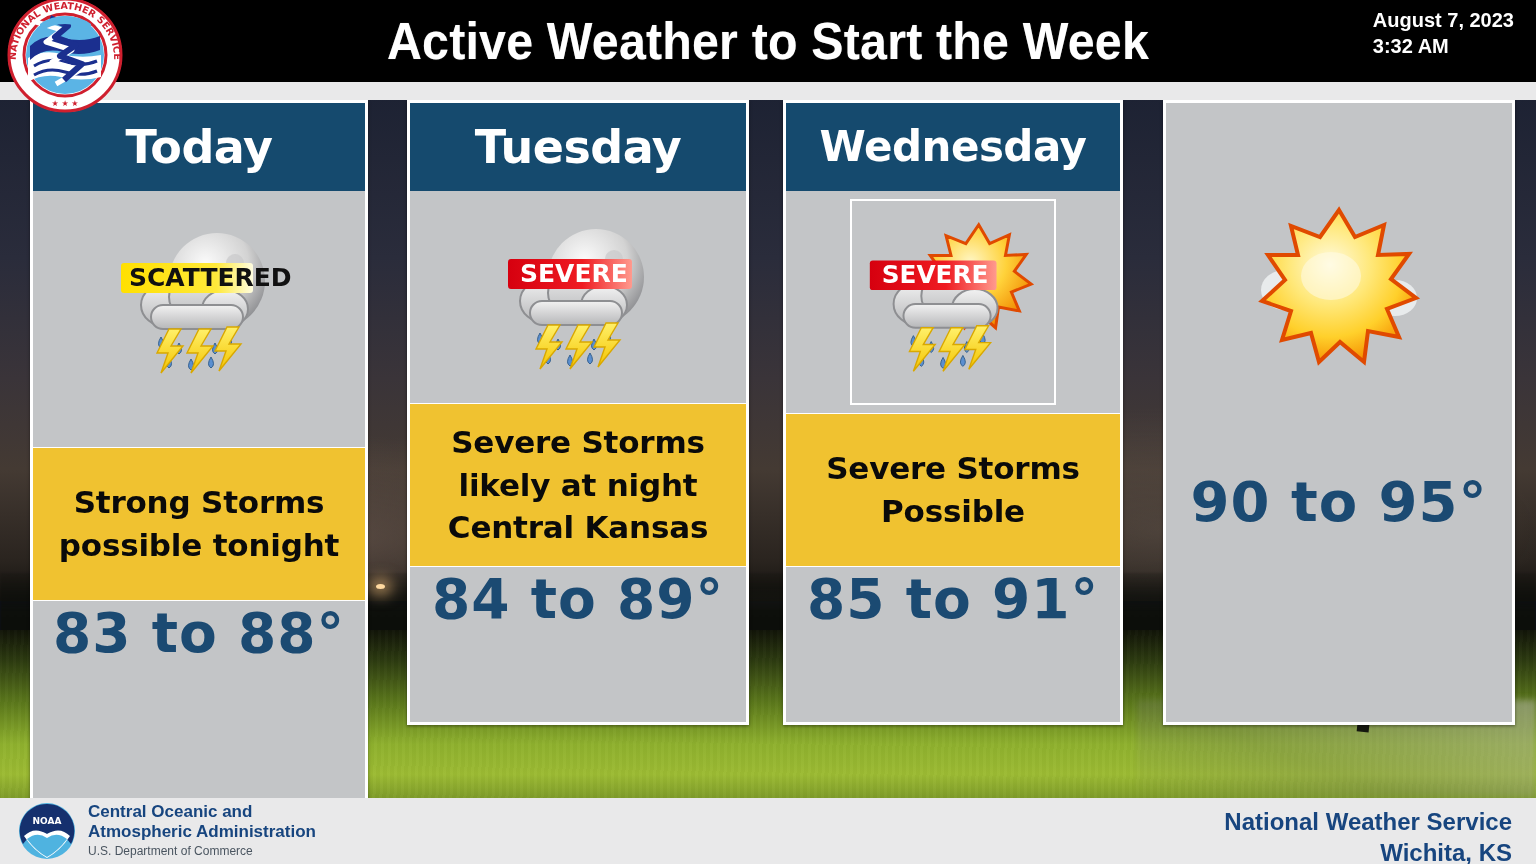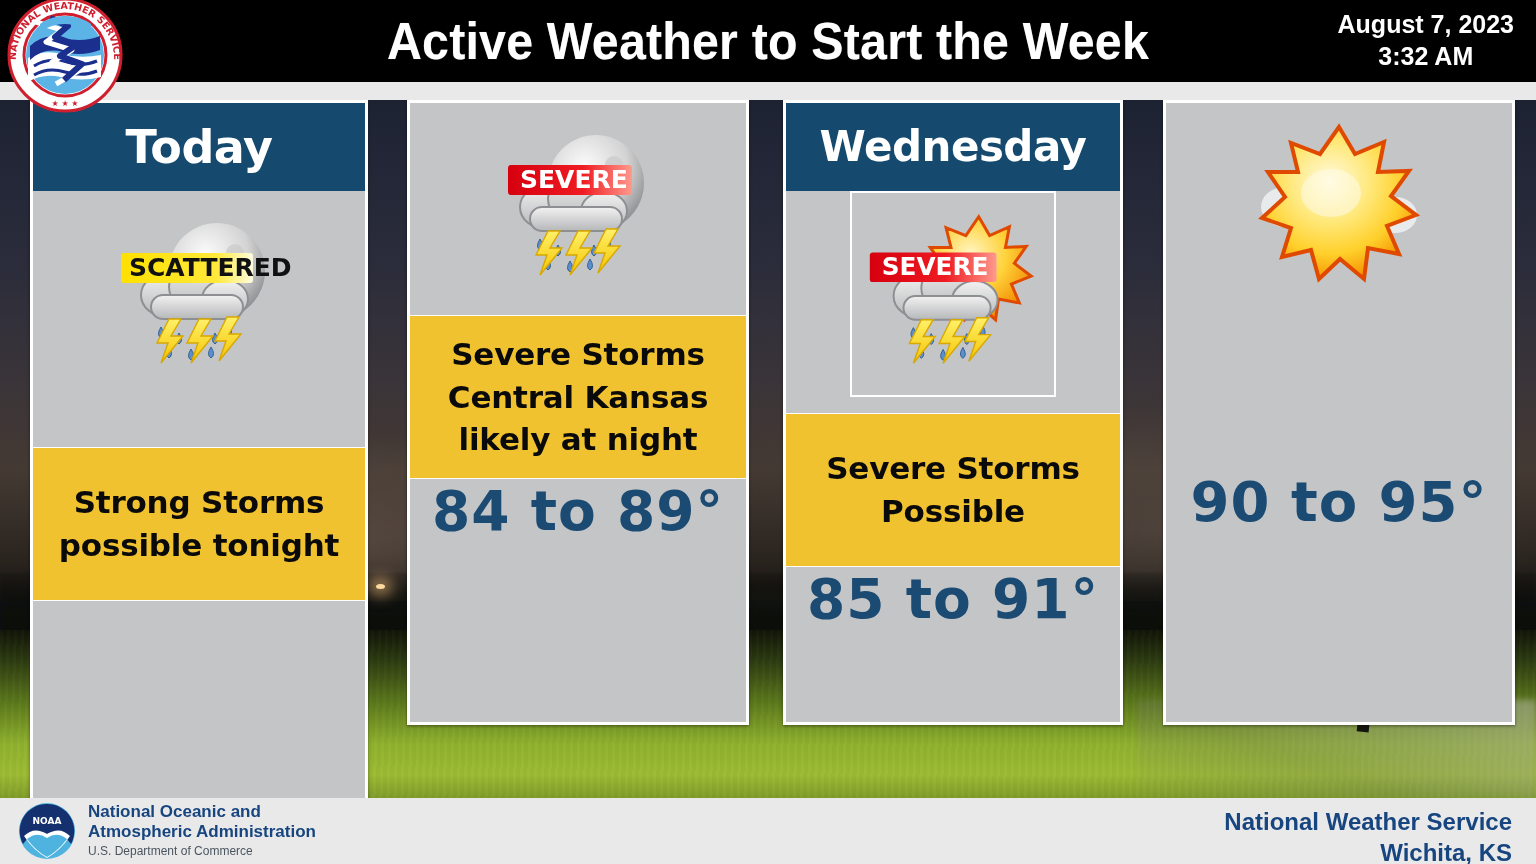--- a/index.html
+++ b/index.html
@@ -39,42 +39,42 @@
   .bg-sign{position:absolute;left:86.5%;top:81%;width:46px;height:26px;background:#1a1c12;
     transform:rotate(-5deg);filter:blur(.7px);}
 
   
   .header{position:absolute;left:0;top:0;width:1536px;height:82px;background:#000000;z-index:5;}
   .header .title{position:absolute;left:0;top:0;width:1536px;height:82px;
     display:flex;align-items:center;justify-content:center;
     color:#ffffff;font-size:52px;font-weight:bold;letter-spacing:.2px;
     font-family:"Liberation Sans Narrow","Liberation Sans",sans-serif;
     transform:scaleX(.93);text-shadow:0 0 1px rgba(255,255,255,.4);}
-  .header .stamp{position:absolute;right:22px;top:8px;text-align:center;color:#fff;
-    font-size:25px;font-weight:bold;line-height:1.28;}
+  .header .stamp{position:absolute;right:22px;top:8px;text-align:left;color:#fff;
+    font-size:20px;font-weight:bold;line-height:1.28;}
   .headstrip{position:absolute;left:0;top:82px;width:1536px;height:18px;background:#e9e9ea;z-index:5;}
 
   
   .seal{position:absolute;left:6px;top:-4px;width:118px;height:118px;z-index:7;}
 
   
   .panels{position:absolute;left:0;top:100px;width:1536px;height:660px;z-index:4;}
   .panel{position:absolute;top:0;background:#c3c5c7;border:3px solid #ffffff;
     box-sizing:border-box;box-shadow:0 1px 3px rgba(0,0,0,.45);}
   .p0{left:30px;width:338px;height:744px;}
   .p1{left:407px;width:342px;height:625px;}
   .p2{left:783px;width:340px;height:625px;}
   .p3{left:1163px;width:352px;height:625px;}
 
   .daybar{height:88px;background:#154a6e;display:flex;align-items:center;justify-content:center;}
   .dayname{color:#ffffff;font-size:46px;font-weight:bold;line-height:1;
     font-family:"DejaVu Sans",sans-serif;letter-spacing:-.5px;}
   .p2 .dayname{font-size:42px;}
 
-  .iconzone{position:relative;display:flex;align-items:flex-start;justify-content:center;}
+  .iconzone{position:relative;display:flex;align-items:center;justify-content:center;}
   .iz-h-tall{height:220px;}
   .iz-h-med{height:212px;}
   .iz-h-wed{height:222px;}
   .iz-h-thu{height:366px;}
 
   .iconbox{position:relative;width:200px;height:200px;}
   .iconbox.framed{border:2px solid #ffffff;width:202px;height:202px;}
 
   .captionband{background:#f0c230;display:flex;flex-direction:column;align-items:center;
     justify-content:center;border-top:1px solid #fff;border-bottom:1px solid #fff;text-align:center;}
@@ -205,23 +205,29 @@
               <rect x="22" y="62" width="132" height="30" rx="3" fill="url(#ylwBadge)"></rect>
               <text x="30" y="85" font-family="DejaVu Sans, sans-serif" font-size="25" font-weight="bold" fill="#111111">SCATTERED</text>
             </g>
           </svg>
         </div>
       </div>
       <div class="captionband cb-2">
         <div class="caption-line">Strong Storms</div>
         <div class="caption-line">possible tonight</div>
       </div>
+      <div class="tempband">
+        <span class="temp">83 to 88°</span>
+      </div>
     </div>
 
     <div class="panel p1">
+      <div class="daybar">
+        <span class="dayname">Tuesday</span>
+      </div>
       <div class="iconzone iz-h-med">
         <div class="iconbox">
           <svg viewBox="0 0 200 200" width="200" height="200">
             <defs>
               <linearGradient id="redBadge" x1="0" y1="0" x2="1" y2="0">
                 <stop offset="0%" stop-color="#d6000f"></stop>
                   <stop offset="60%" stop-color="#ef1b22"></stop>
                 <stop offset="100%" stop-color="#ff9a8e"></stop>
               </linearGradient>
             </defs>
@@ -251,22 +257,22 @@
             </g>
             <g>
               <rect x="30" y="62" width="124" height="30" rx="3" fill="url(#redBadge)"></rect>
               <text x="42" y="85" font-family="DejaVu Sans, sans-serif" font-size="25" font-weight="bold" fill="#ffffff">SEVERE</text>
             </g>
           </svg>
         </div>
       </div>
       <div class="captionband cb-3">
         <div class="caption-line">Severe Storms</div>
+        <div class="caption-line">likely at night</div>
         <div class="caption-line">Central Kansas</div>
-        <div class="caption-line">likely at night</div>
       </div>
       <div class="tempband">
         <span class="temp">84 to 89°</span>
       </div>
     </div>
 
     <div class="panel p2">
       <div class="daybar">
         <span class="dayname">Wednesday</span>
       </div>
@@ -352,21 +358,21 @@
   <div class="footer">
     <div class="noaa-wrap">
       <svg width="58" height="58" viewBox="0 0 58 58">
         <circle cx="29" cy="29" r="28" fill="#4fb3e0"></circle>
         <path d="M29 2 a27 27 0 0 1 24 40 q-12 -16 -24 -10 q-12 -6 -24 10 A27 27 0 0 1 29 2 z" fill="#15306e"></path>
         <path d="M6 34 q10 -10 23 -2 q13 -8 23 2 q-9 14 -23 22 q-14 -8 -23 -22 z" fill="#ffffff"></path>
         <path d="M9 37 q10 -8 20 -1 q10 -7 20 1 q-9 12 -20 18 q-11 -6 -20 -18 z" fill="#4fb3e0"></path>
         <text x="29" y="22" text-anchor="middle" font-family="DejaVu Sans, sans-serif" font-size="9" font-weight="bold" fill="#ffffff">NOAA</text>
       </svg>
       <div class="noaa-text">
-        <div class="l1">National Oceanic and</div>
+        <div class="l1">Central Oceanic and</div>
         <div class="l2">Atmospheric Administration</div>
         <div class="l3">U.S. Department of Commerce</div>
       </div>
     </div>
     <div class="nws-foot">
       <div>National Weather Service</div>
       <div>Wichita, KS</div>
     </div>
   </div>
 

